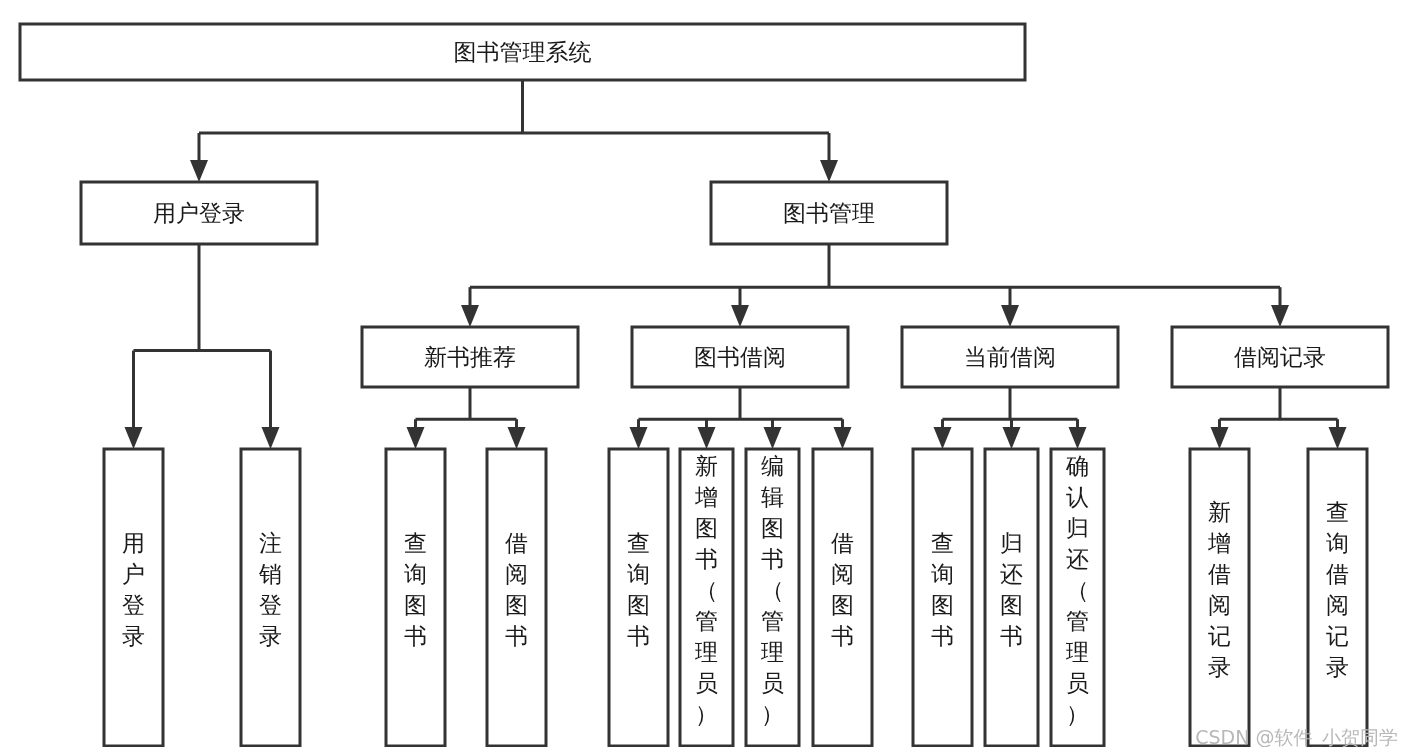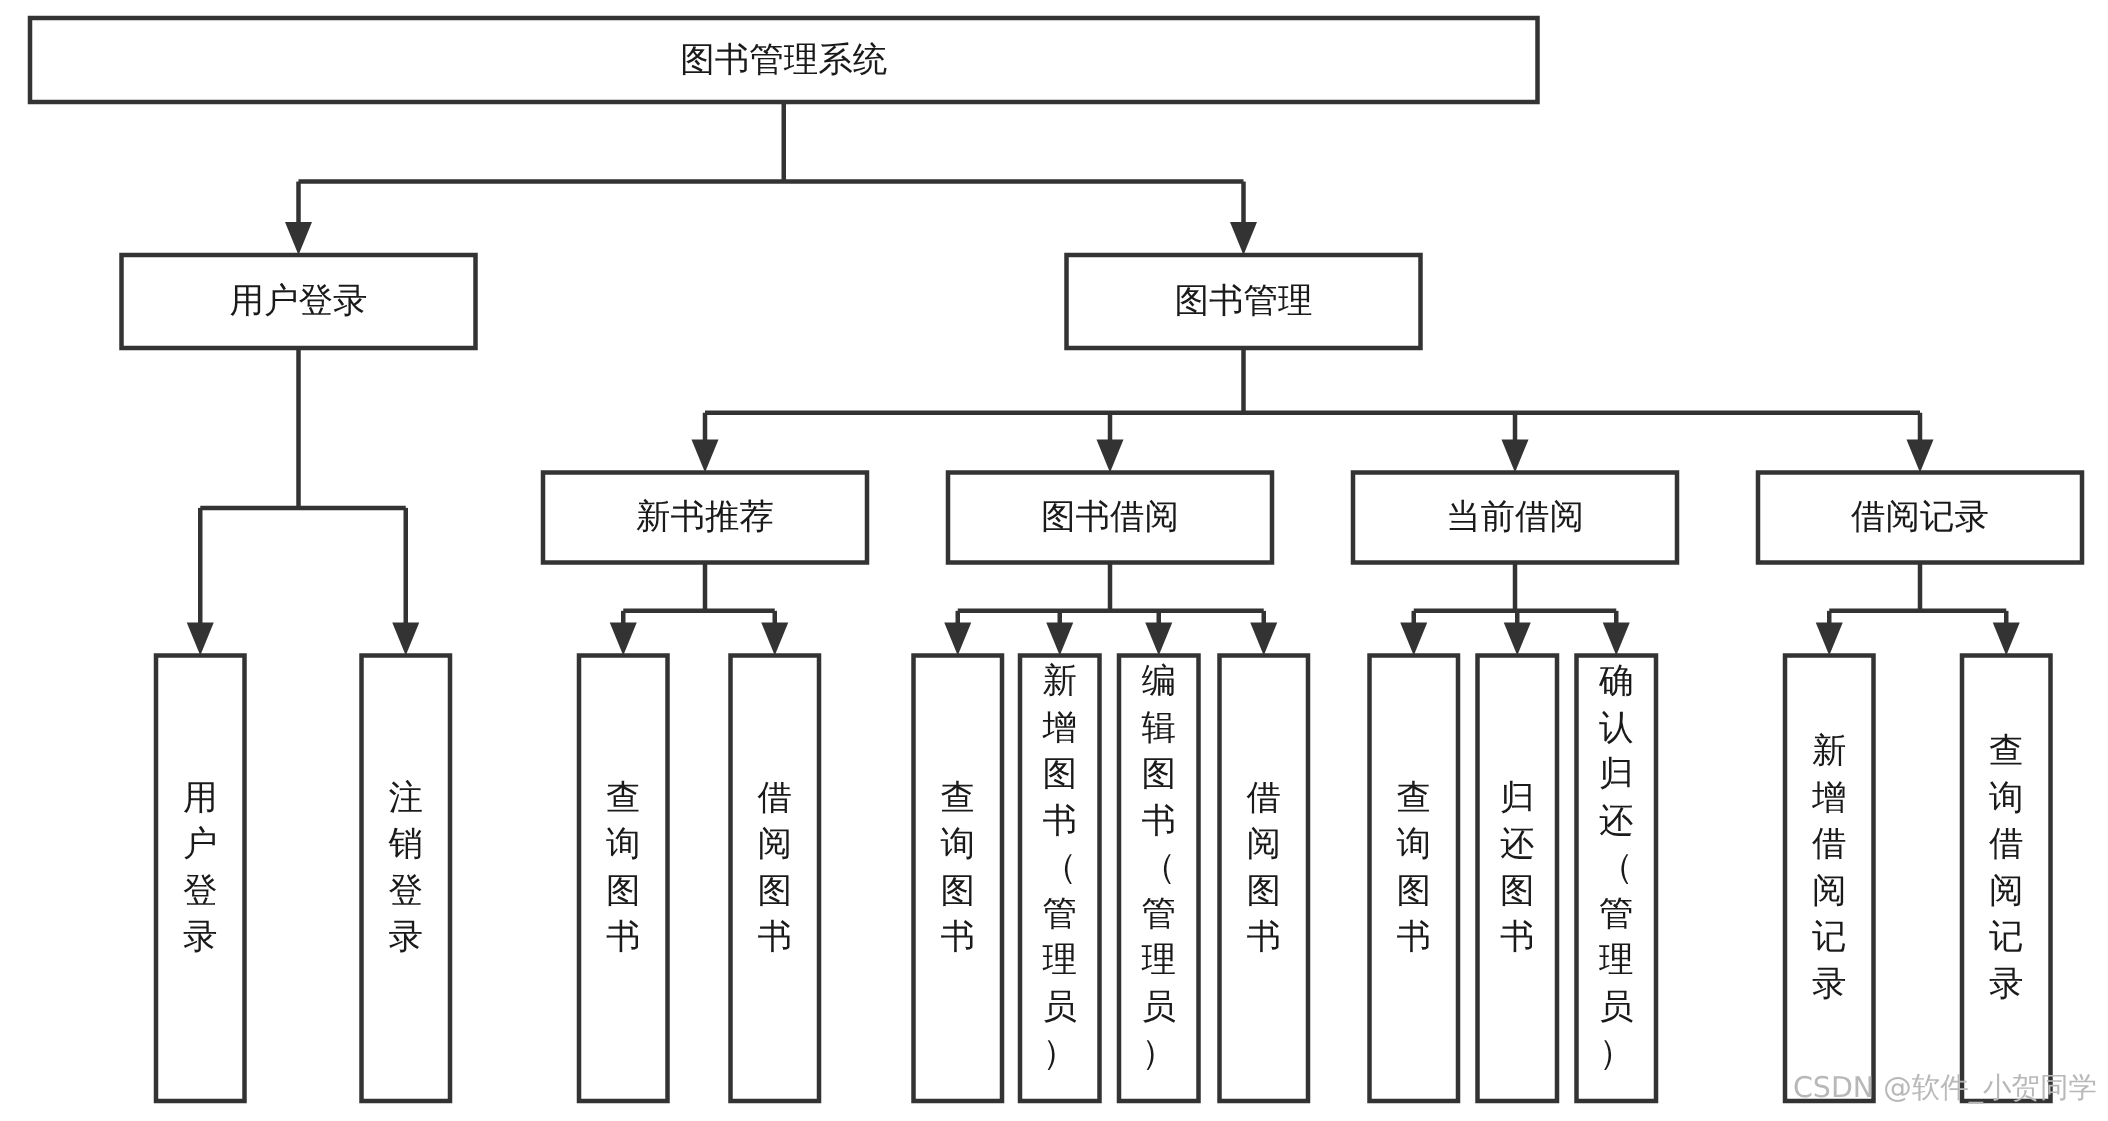--- a/index.html
+++ b/index.html
@@ -11,21 +11,21 @@
   body {
     width: 1405px;
     height: 747px;
     position: relative;
     font-family: "DejaVu Sans", "Liberation Sans", sans-serif;
     overflow: hidden;
   }
   #diagram-root {
     position: absolute;
     left: 0;
-    top: 0;
+    top: 12px;
     width: 1405px;
     height: 622px;
   }
   svg.flow {
     display: block;
     width: 1405px;
     height: 747px;
   }
   .node-rect {
     fill: #ffffff;

